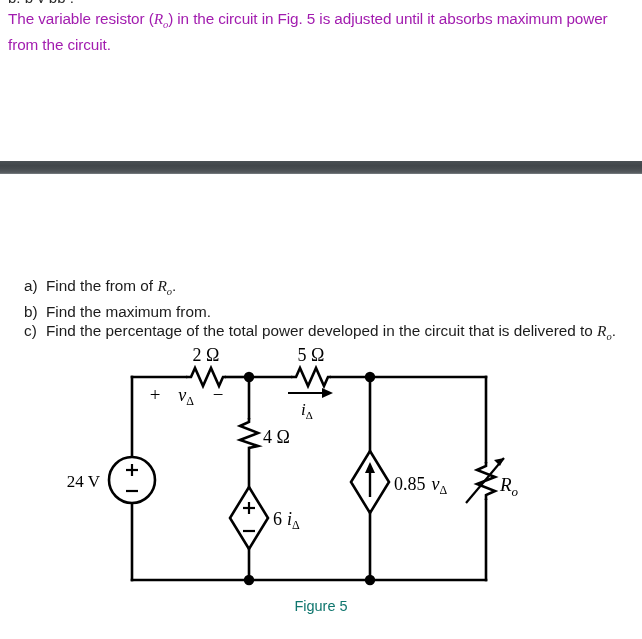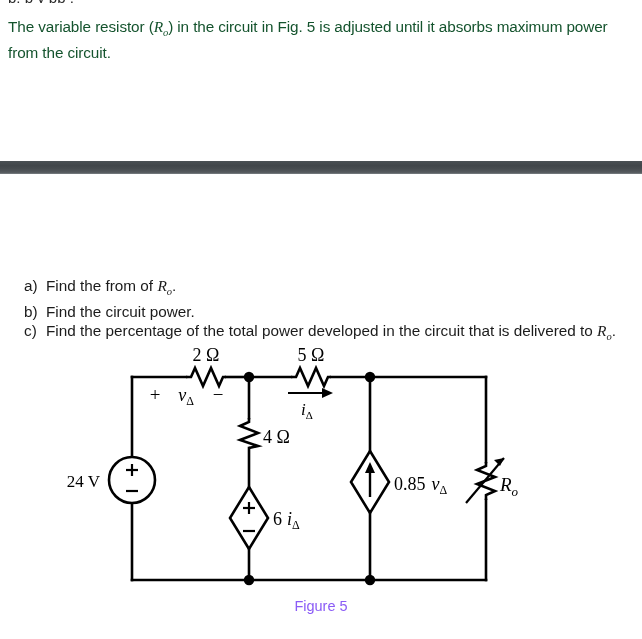--- a/index.html
+++ b/index.html
@@ -29,25 +29,25 @@
     left: 8px; top: -11px;
     font-size: 15px;
     color: #2b2b2b;
     white-space: nowrap;
   }
 
   
   .problem-statement {
     position: absolute;
     left: 8px;
-    top: 17px;
+    top: 9px;
     width: 620px;
     font-size: 15.3px;
     line-height: 20px;
-    color: #14532d;
+    color: #a21caf;
     letter-spacing: -0.1px;
   }
 
   
   .separator-bar {
     position: absolute;
     left: 0;
     top: 161px;
     width: 642px;
     height: 13px;
@@ -99,21 +99,21 @@
     position: absolute;
     left: 0; top: 0;
   }
   .figure-caption {
     position: absolute;
     left: 0;
     top: 253px;
     width: 642px;
     text-align: center;
     font-size: 14.5px;
-    color: #8b5cf6;
+    color: #0f766e;
     font-family: "Liberation Sans", sans-serif;
   }
   .fig-label {
     font-family: "Liberation Serif", serif;
     fill: #000;
   }
 </style>
 </head>
 <body>
 
@@ -129,21 +129,21 @@
 
 <div class="question-list">
 
   <div class="q-item">
     <div class="q-marker">a)</div>
     <div class="q-text"><span>Find the from of </span><span class="mathvar"><span>R</span><sub>o</sub></span><span>.</span></div>
   </div>
 
   <div class="q-item">
     <div class="q-marker">b)</div>
-    <div class="q-text"><span>Find the circuit power.</span></div>
+    <div class="q-text"><span>Find the maximum from.</span></div>
   </div>
 
   <div class="q-item">
     <div class="q-marker">c)</div>
     <div class="q-text"><span>Find the percentage of the total power developed in the circuit that is delivered to </span><span class="mathvar"><span>R</span><sub>o</sub></span><span>.</span></div>
   </div>
 
 </div>
 
 <div class="figure-wrap">

